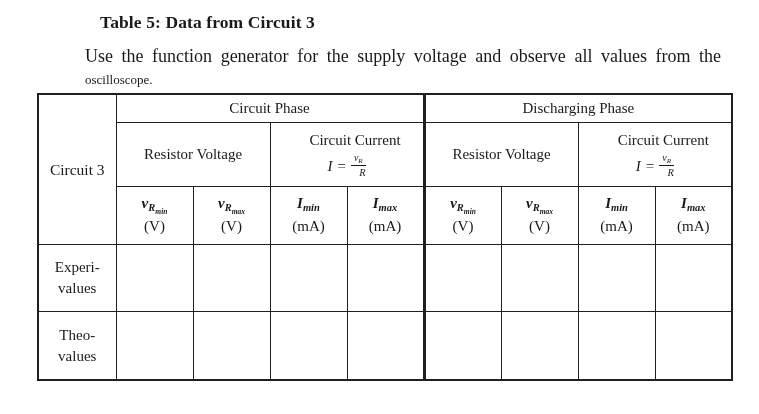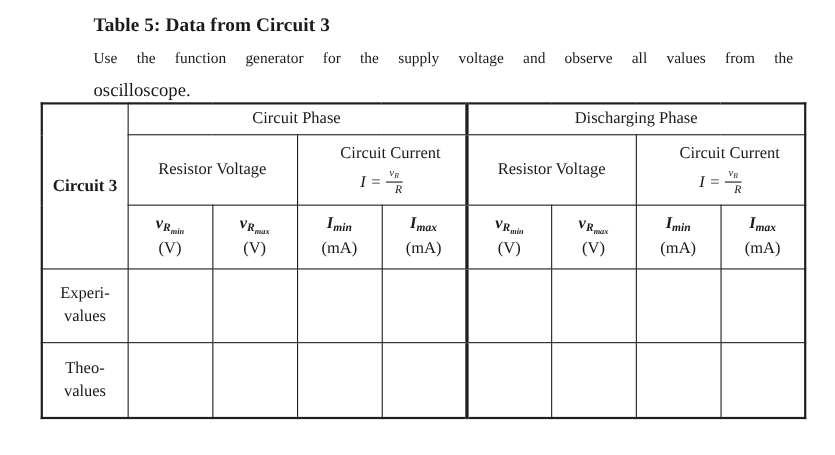--- a/index.html
+++ b/index.html
@@ -5,52 +5,52 @@
   html, body { margin: 0; padding: 0; }
   body {
     width: 759px; height: 414px;
     background: #ffffff;
     position: relative;
     font-family: "Liberation Serif", "DejaVu Serif", serif;
     color: #1a1a1a;
     overflow: hidden;
   }
   .doc-title {
-    position: absolute; left: 85px; top: 12px;
+    position: absolute; left: 100px; top: 12px;
     font-size: 17.5px; font-weight: bold; margin: 0;
     letter-spacing: .1px;
   }
   .instr-line1 {
     position: absolute; left: 85px; top: 46px; width: 636px;
-    font-size: 14px; margin: 0;
+    font-size: 18px; margin: 0;
     text-align: justify; text-align-last: justify;
   }
   .instr-line2 {
     position: absolute; left: 85px; top: 72px;
-    font-size: 17px; margin: 0;
+    font-size: 13px; margin: 0;
   }
   table.data-table {
     position: absolute; left: 37px; top: 93px;
     width: 694px;
     border-collapse: collapse; table-layout: fixed;
     border: 2.5px solid #1f1f1f;
   }
   td {
     border: 1.8px solid #1f1f1f;
     text-align: center; vertical-align: middle;
     font-size: 15px; padding: 0;
     overflow: hidden;
   }
   td.thickL { border-left: 3.5px solid #1f1f1f; margin-left: 24px; }
   tr.r1 td { height: 27px; }
   tr.r2 td { height: 63px; }
   tr.r3 td { height: 57px; }
   tr.r4 td { height: 66px; }
   tr.r5 td { height: 67px; }
-  .corner { font-weight: bold; font-size: 15.5px; margin-left: 44px; }
+  .corner { font-weight: normal; font-size: 15.5px; margin-left: 44px; }
   .ital { font-style: italic; }
   sub { line-height: 0; }
   sub.s1 { font-size: 10.5px; vertical-align: -3px; }
   sub.s2 { font-size: 7.5px; vertical-align: -3px; }
   .vline { display: block; line-height: 1.05; padding-top: 2px; font-weight: bold; }
   .unit { display: block; line-height: 1.3; padding-top: 5px; }
   .cc-label { display: block; line-height: 1.2; padding-top: 2px; padding-left: 17px; }
   .formula {
     display: flex; align-items: center; justify-content: center;
     gap: 5px; margin-top: 3px; font-size: 15px;

